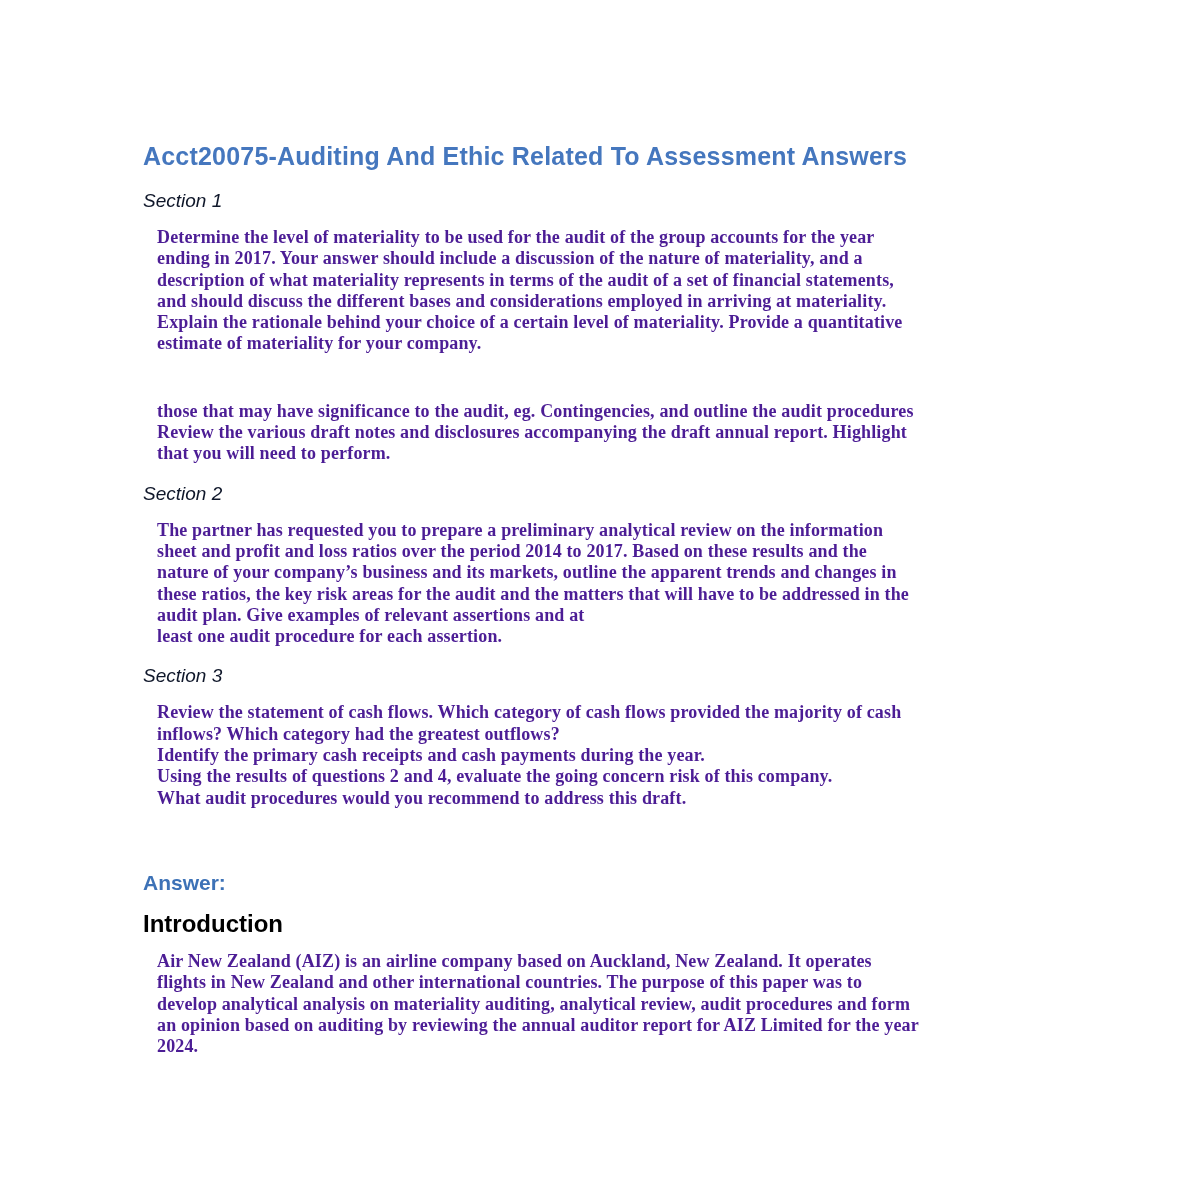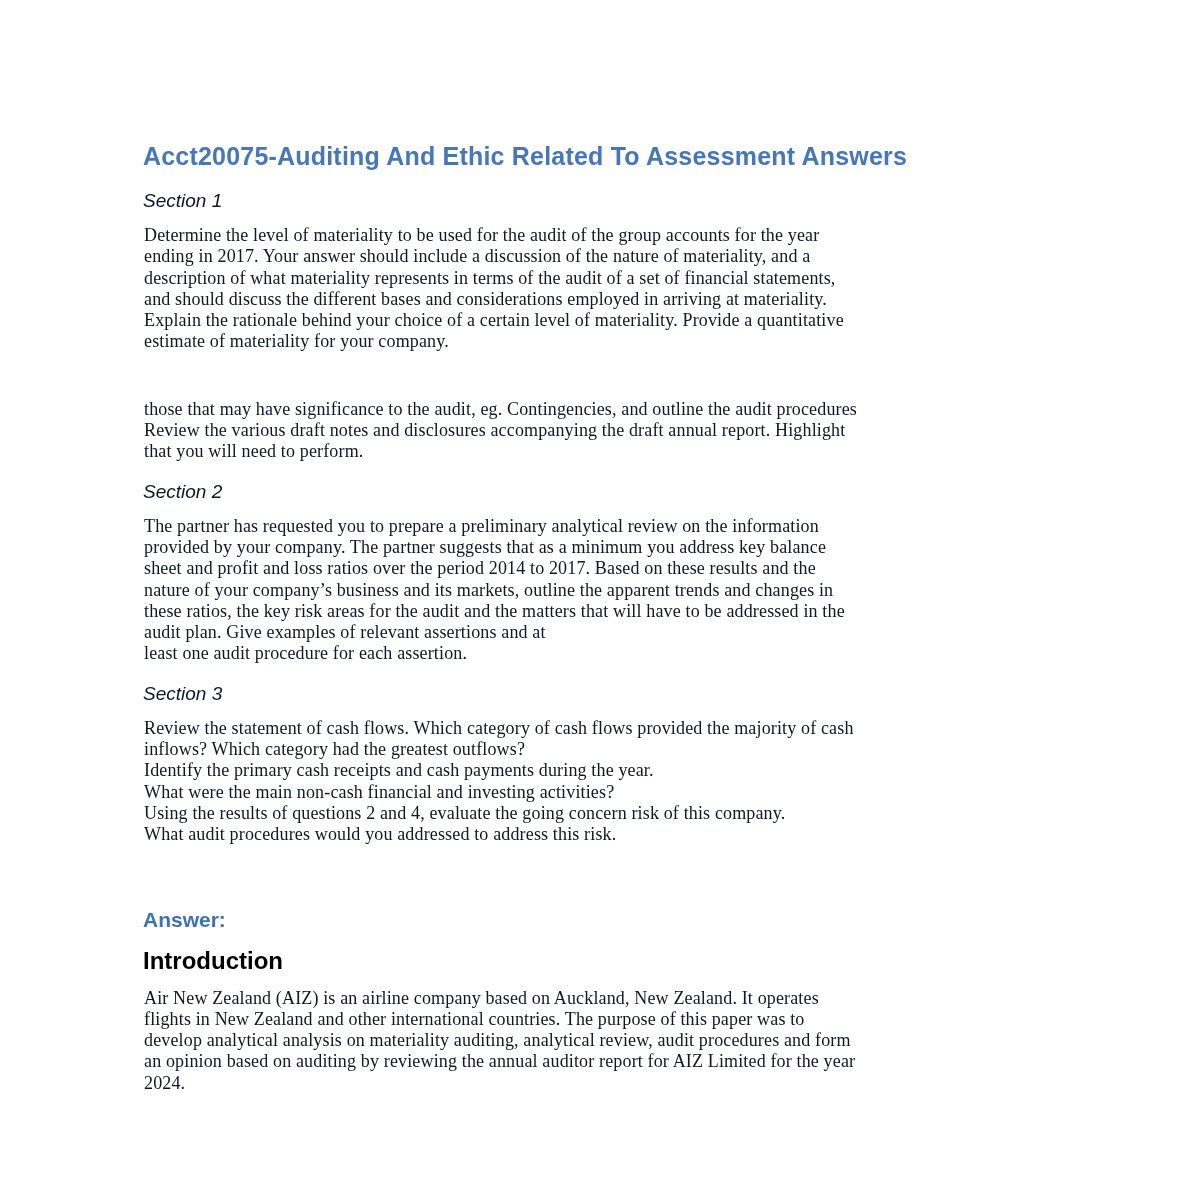--- a/index.html
+++ b/index.html
@@ -34,23 +34,24 @@
     font-weight: 400;
     font-size: 19px;
     line-height: 24px;
     color: #0f172a;
     margin: 17px 0 12px 0;
   }
   .para {
     font-family: "Liberation Serif", serif;
     font-size: 18px;
     line-height: 21.3px;
-    color: #0f172a;
-    margin: 1px;
+    color: #4c1d95;
+    margin: 14px;
     letter-spacing: 0.15px;
+    font-weight: bold;
   }
   .para > div { white-space: nowrap; }
   .spaced { margin-top: 46px; }
   .answer-heading {
     font-family: "Liberation Sans", sans-serif;
     font-weight: 700;
     font-size: 21px;
     line-height: 27px;
     color: #3D72B7;
     margin: 60px 0 0 0;
@@ -86,37 +87,35 @@
     <div class="para spaced">
         <div>those that may have significance to the audit, eg. Contingencies, and outline the audit procedures</div>
         <div>Review the various draft notes and disclosures accompanying the draft annual report. Highlight</div>
         <div>that you will need to perform.</div>
       </div>
 
     <h2 class="section-heading">Section 2</h2>
 
     <div class="para">
         <div>The partner has requested you to prepare a preliminary analytical review on the information</div>
-        <div>provided by your company. The partner suggests that as a minimum you address key balance</div>
         <div>sheet and profit and loss ratios over the period 2014 to 2017. Based on these results and the</div>
         <div>nature of your company’s business and its markets, outline the apparent trends and changes in</div>
         <div>these ratios, the key risk areas for the audit and the matters that will have to be addressed in the</div>
         <div>audit plan. Give examples of relevant assertions and at</div>
         <div>least one audit procedure for each assertion.</div>
       </div>
 
     <h2 class="section-heading">Section 3</h2>
 
     <div class="para">
         <div>Review the statement of cash flows. Which category of cash flows provided the majority of cash</div>
         <div>inflows? Which category had the greatest outflows?</div>
         <div>Identify the primary cash receipts and cash payments during the year.</div>
-        <div>What were the main non-cash financial and investing activities?</div>
         <div>Using the results of questions 2 and 4, evaluate the going concern risk of this company.</div>
-        <div>What audit procedures would you addressed to address this risk.</div>
+        <div>What audit procedures would you recommend to address this draft.</div>
       </div>
 
     <h3 class="answer-heading">Answer:</h3>
 
     <h4 class="intro-heading">Introduction</h4>
 
     <div class="para">
         <div>Air New Zealand (AIZ) is an airline company based on Auckland, New Zealand. It operates</div>
         <div>flights in New Zealand and other international countries. The purpose of this paper was to</div>
         <div>develop analytical analysis on materiality auditing, analytical review, audit procedures and form</div>

